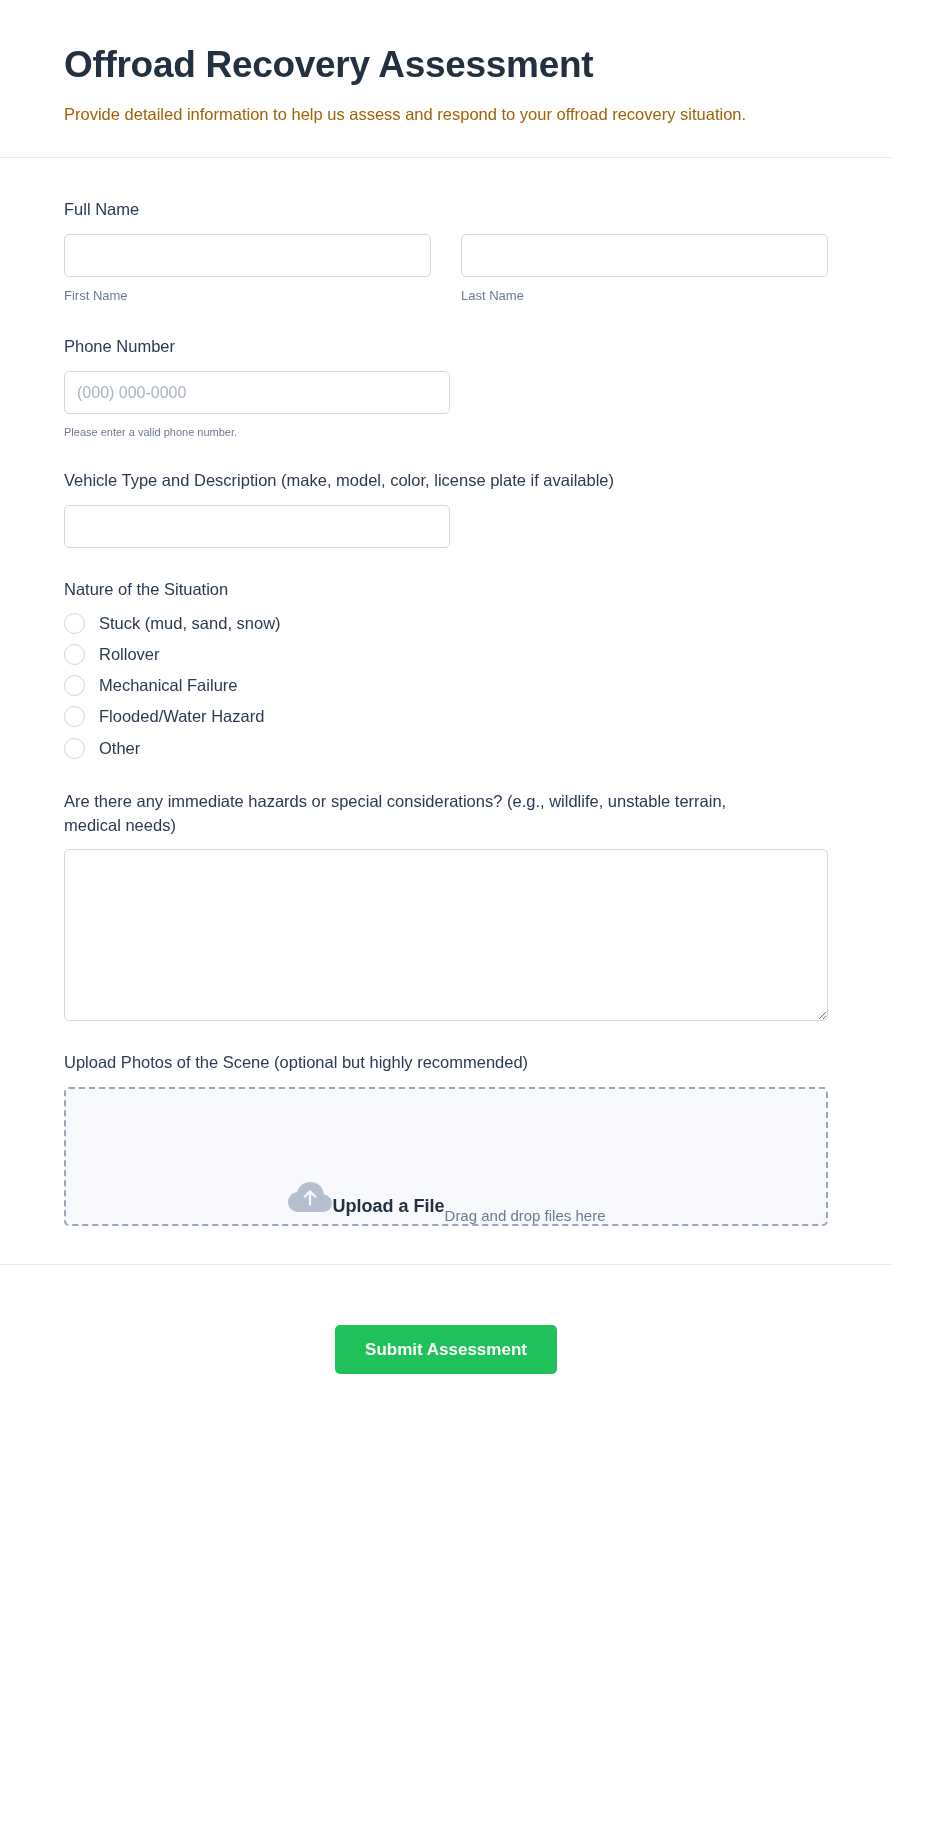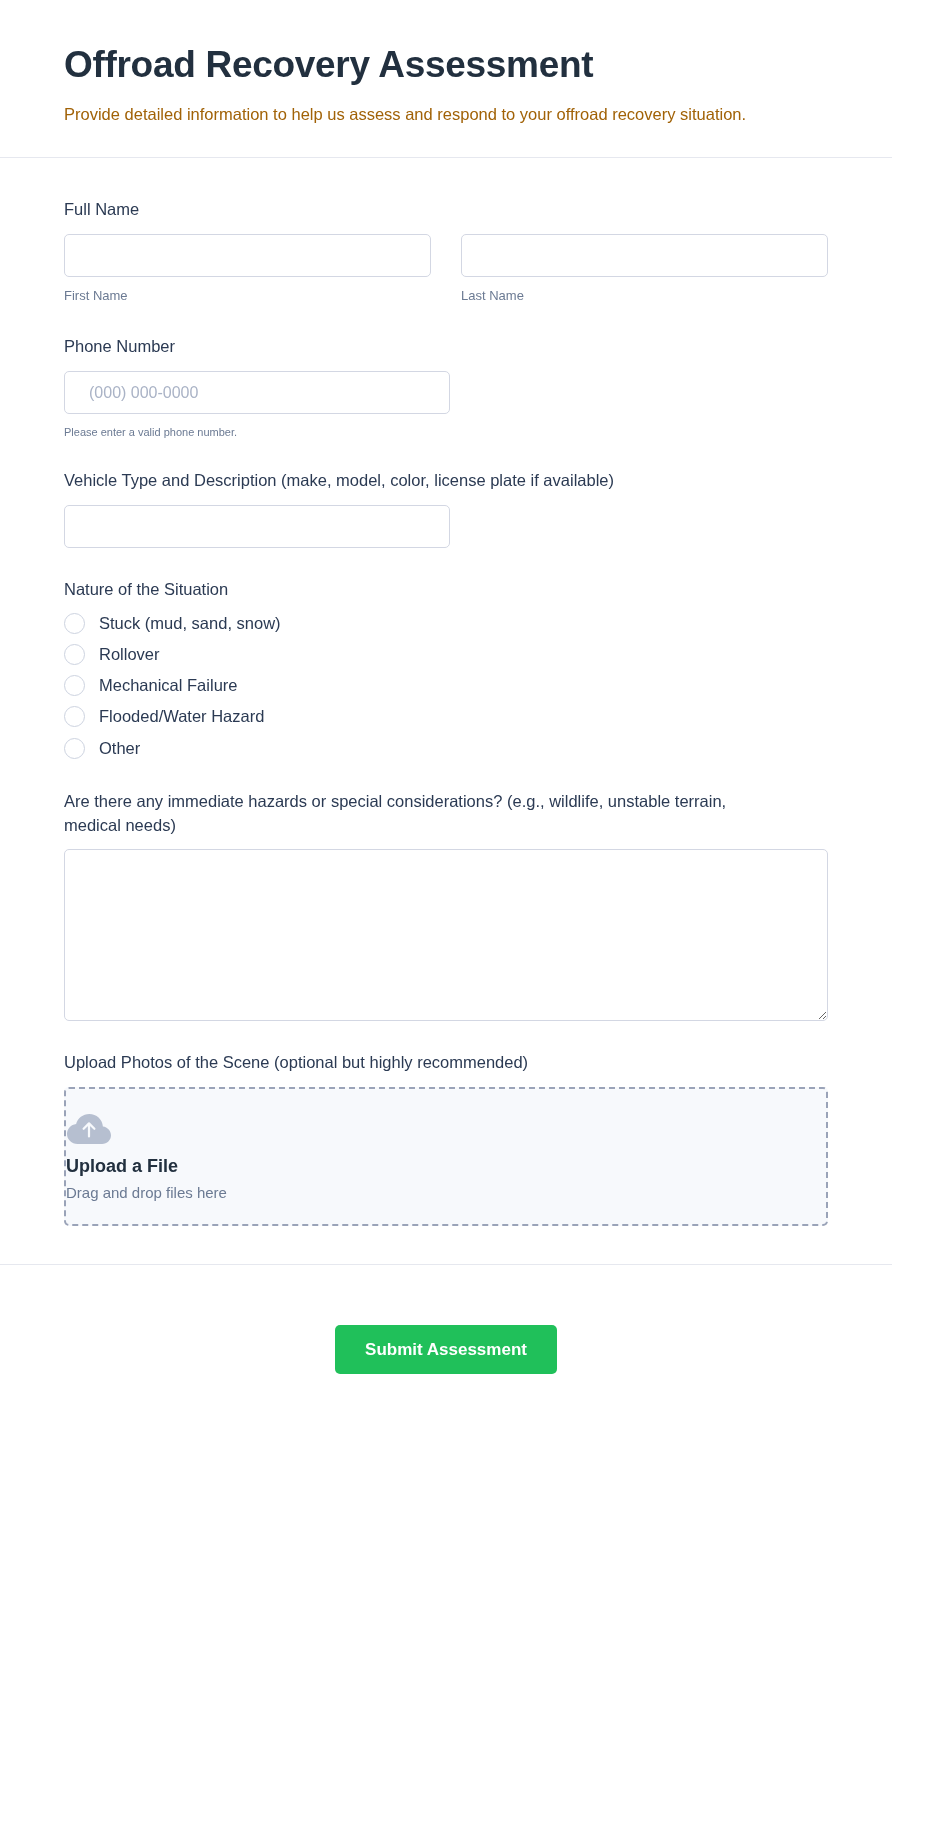--- a/index.html
+++ b/index.html
@@ -58,21 +58,21 @@
     color: #2b3a53;
     margin-bottom: 12px;
     font-weight: normal;
   }
   .field-label.tight { margin-bottom: 10px; }
 
   .text-input {
     display: block;
     width: 100%;
     height: 43px;
-    padding: 8px 24px;
+    padding: 8px 12px;
     font-family: "Liberation Sans", sans-serif;
     font-size: 16px;
     color: #2b3a53;
     background: #ffffff;
     border: 1px solid #d3d7e3;
     border-radius: 5px;
     outline: none;
   }
   .text-input::placeholder {
     color: #aab3c6;
@@ -149,22 +149,21 @@
     resize: vertical;
   }
 
   
   .dropzone {
     border: 2px dashed #9aa3b8;
     border-radius: 5px;
     background: #f7f9fc;
     height: 139px;
     display: flex;
-    flex-direction: column;
-    align-items: flex-start;
+    align-items: flex-end;
     justify-content: center;
     cursor: pointer;
   }
   .cloud-icon {
     margin-bottom: 10px;
     line-height: 0;
   }
   .dropzone-title {
     font-size: 18px;
     font-weight: bold;

